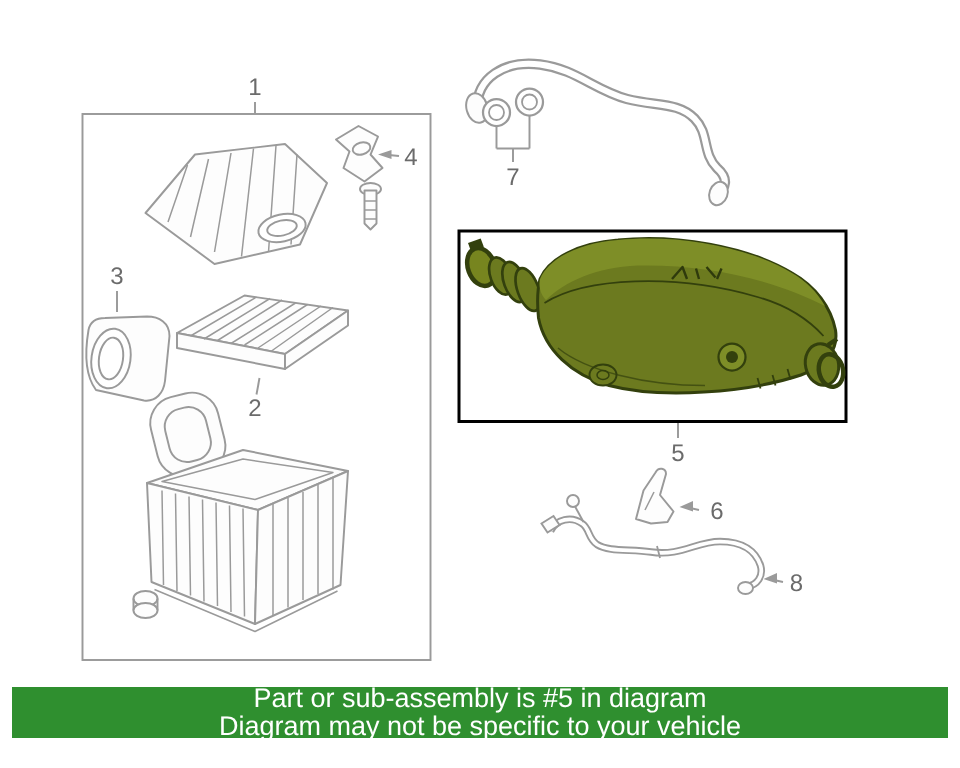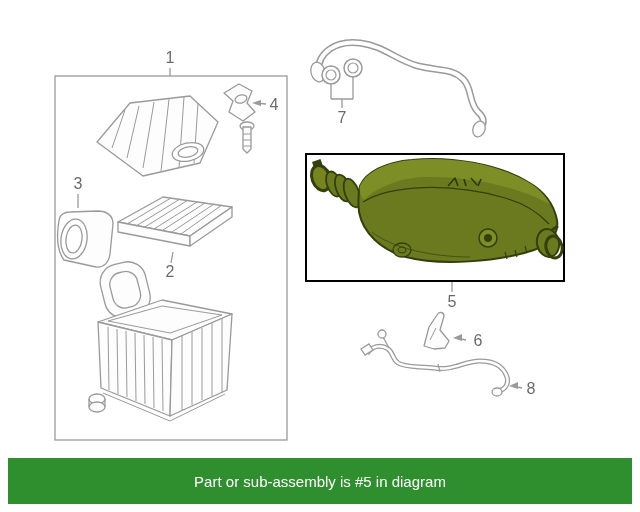--- a/index.html
+++ b/index.html
@@ -13,26 +13,26 @@
   .stage { position:absolute; inset:0; }
   svg { position:absolute; left:0; top:0; }
   .lbl {
     font-size:16px;
     fill:#6b6b6b;
     font-family:"Liberation Sans", sans-serif;
     text-anchor:middle;
   }
   .banner {
     position:absolute;
-    left:8px; right:8px; top:458px; height:46px;
+    left:8px; right:8px; top:458px; height:34px;
     background:#2f8f2f;
     color:#ffffff;
     display:flex; flex-direction:column;
     align-items:center; justify-content:center;
-    font-size:15px; line-height:19px;
+    font-size:18px; line-height:19px;
     text-align:center;
   }
 </style>
 </head>
 <body>
 
 <div class="stage">
 
   <svg width="640" height="458" viewBox="0 0 640 458">
 
@@ -179,15 +179,16 @@
     <g>
       <line x1="522" y1="388" x2="513" y2="386" stroke="#9a9a9a" stroke-width="1.3"></line>
       <path d="M509,386 L518,382 L518,389 Z" fill="#9a9a9a"></path>
       <text class="lbl" x="531" y="394">8</text>
     </g>
 
   </svg>
 
   <div class="banner">
     <span>Part or sub-assembly is #5 in diagram</span>
+    <span>Diagram may not be specific to your vehicle</span>
   </div>
 
 </div>
 
 </body></html>

